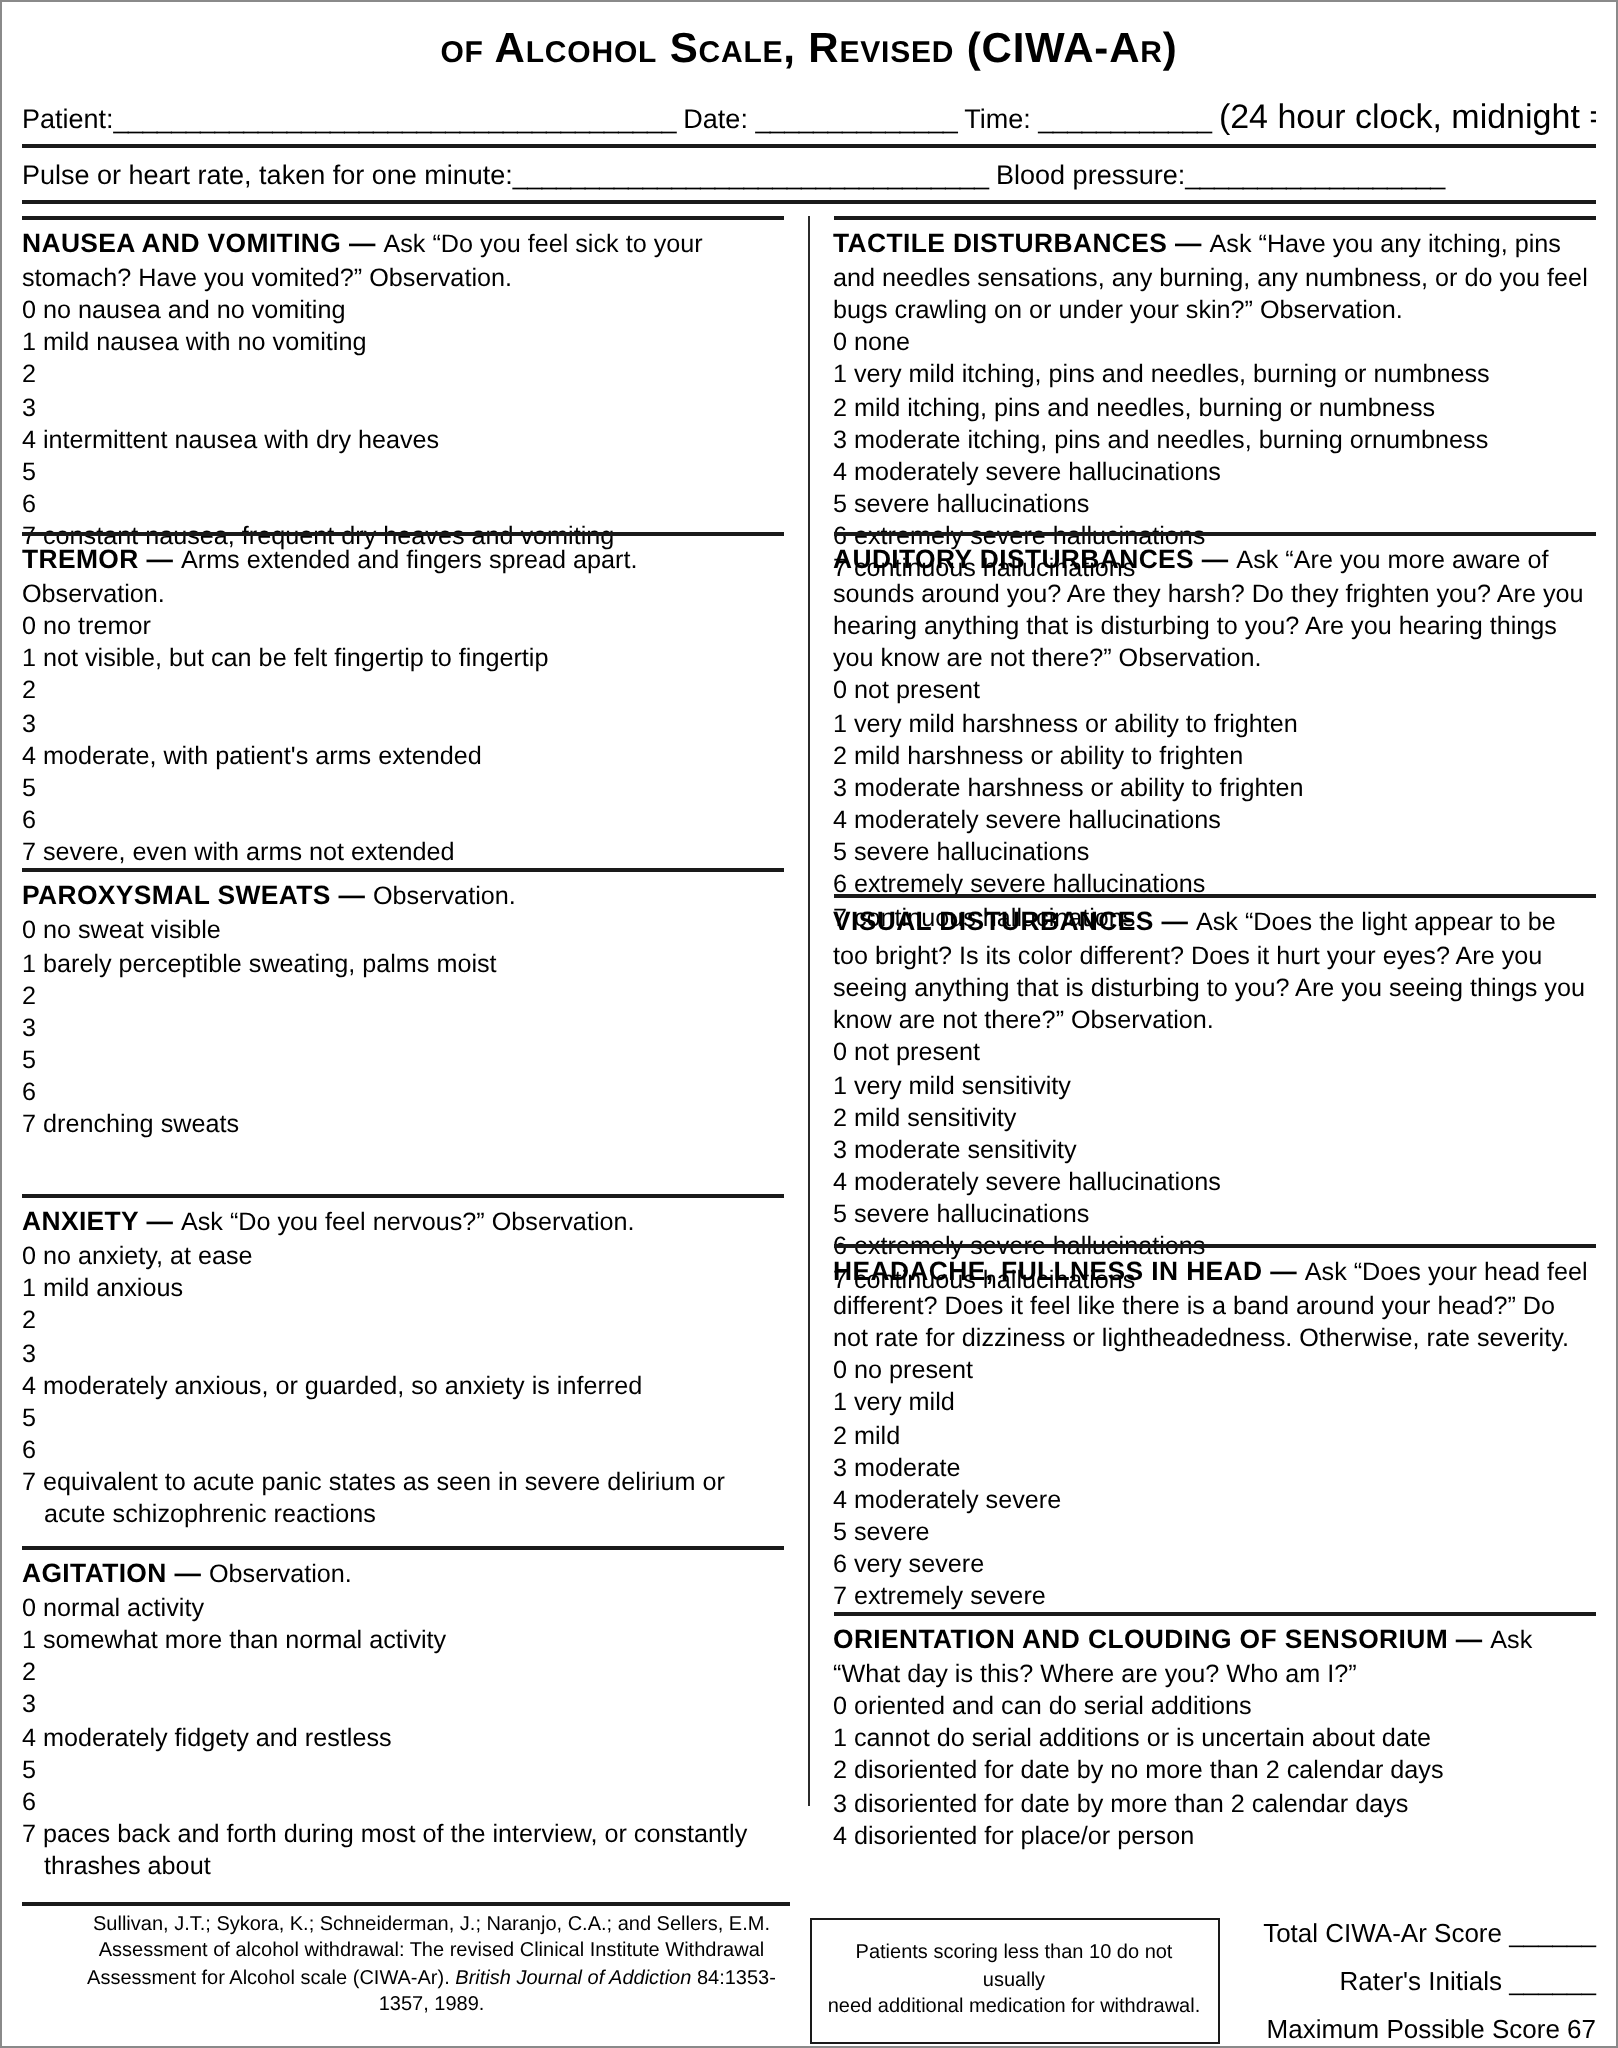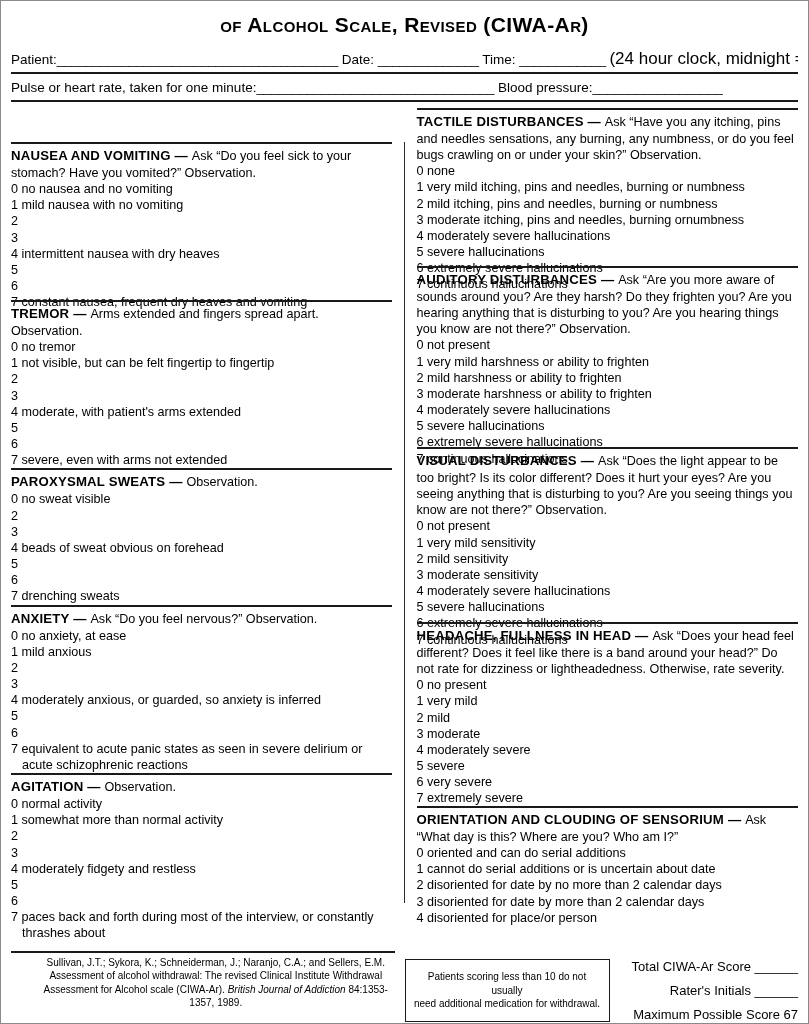--- a/index.html
+++ b/index.html
@@ -58,21 +58,21 @@
     margin-top: 6px;
     height: 795px;
     box-sizing: border-box;
   }
   .col {
     width: 50%;
     box-sizing: border-box;
     display: flex;
     flex-direction: column;
   }
-  .col-left { padding-right: 12px; border-right: 1px solid #2b2b2b; margin-top: 34px; }
+  .col-left { padding-right: 12px; border-right: 1px solid #2b2b2b; }
   .col-right { padding-left: 12px; }
   .section { position: relative; }
   .section + .section { margin-top: 0; }
   .sec-rule {
     border-top: 2px solid #1a1a1a;
     margin-bottom: 4px;
   }
   .sec-body {
     font-size: 12.6px;
     line-height: 1.285;
@@ -177,23 +177,23 @@
             <div class="scale-item wrapped">5</div>
             <div class="scale-item wrapped">6</div>
             <div class="scale-item wrapped">7 severe, even with arms not extended</div>
           </div>
         </div>
         <div class="section" style="height: 175px;">
           <div class="sec-rule"></div>
           <div class="sec-body">
             <div><span class="sec-head">PAROXYSMAL SWEATS</span><span class="sec-head"> — </span><span class="sec-prompt">Observation.</span></div>
             <div class="scale-item wrapped">0 no sweat visible</div>
-            <div class="scale-item wrapped">2</div>
-            <div class="scale-item wrapped">3</div>
-            <div class="scale-item wrapped">4 beads of sweat obvious on forehead</div>
+            <div class="scale-item wrapped">1 barely perceptible sweating, palms moist</div>
+            <div class="scale-item wrapped">2</div>
+            <div class="scale-item wrapped">3</div>
             <div class="scale-item wrapped">5</div>
             <div class="scale-item wrapped">6</div>
             <div class="scale-item wrapped">7 drenching sweats</div>
           </div>
         </div>
         <div class="section" style="height: 189px;">
           <div class="sec-rule"></div>
           <div class="sec-body">
             <div><span class="sec-head">ANXIETY</span><span class="sec-head"> — </span><span class="sec-prompt">Ask “Do you feel nervous?” Observation.</span></div>
             <div class="scale-item wrapped">0 no anxiety, at ease</div>

